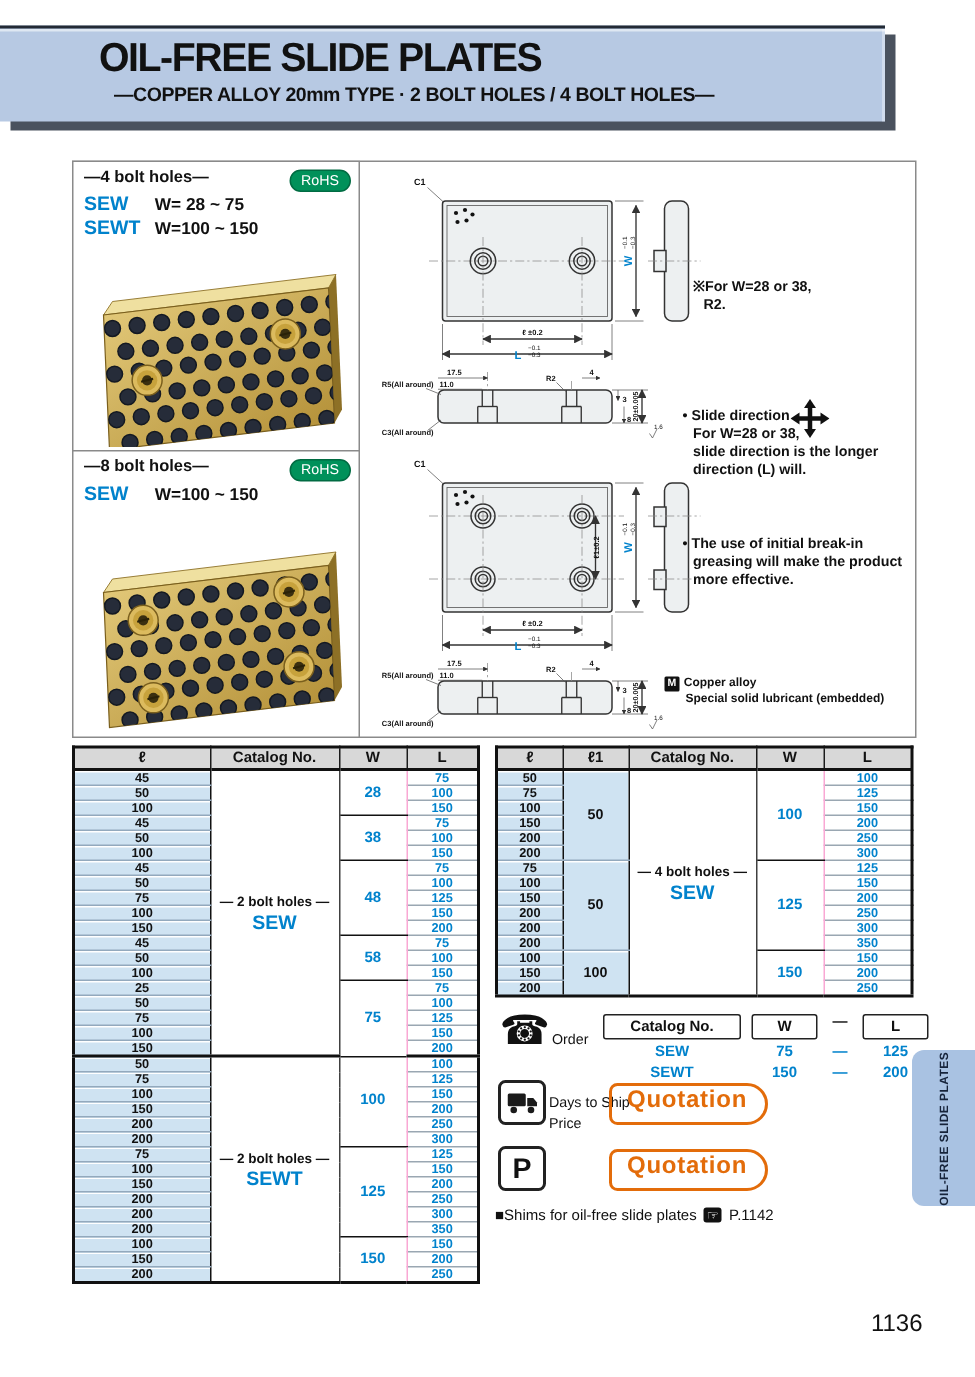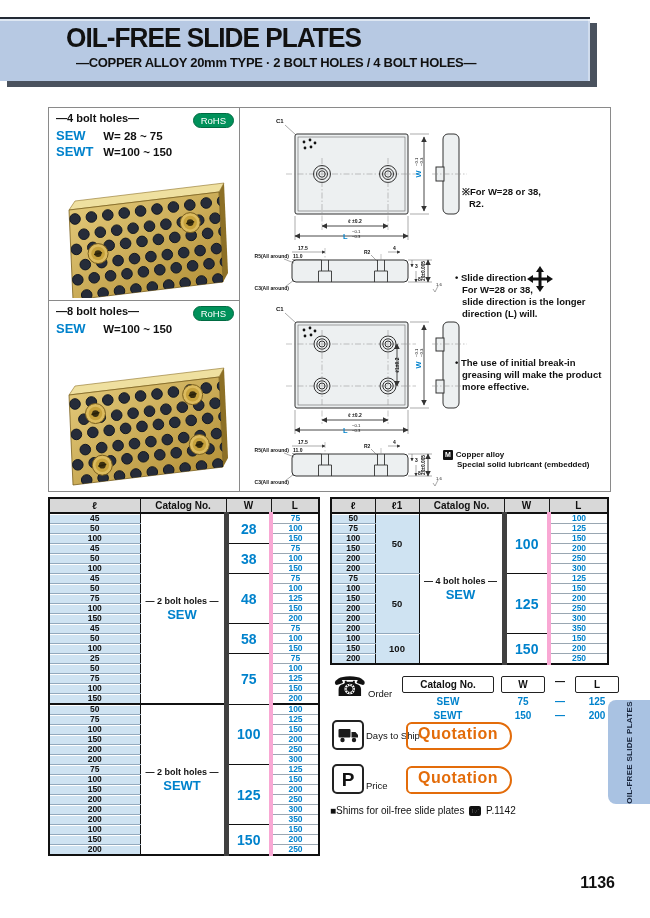--- a/index.html
+++ b/index.html
@@ -48,22 +48,22 @@
 
   
   table.dtable{border-collapse:collapse;table-layout:fixed;position:absolute;
                font-size:8.5px;font-weight:bold;border:2px solid #111;background:#fff}
   .dtable th{background:#d8d8d8;border:1px solid #1a1a1a;border-bottom:2px solid #111;
              height:13px;font-size:10px;padding:0}
   .dtable td{height:9px;padding:0;text-align:center;vertical-align:middle;line-height:1}
   td.cl,td.cl1{background:#cfe3f2;border-bottom:1px solid #93a9bd;border-right:1px solid #111;
                box-shadow:inset 0 1px 0 #fff}
   td.cl1{font-size:9.5px}
-  td.cc{background:#fff;border-right:5px solid #404040;border-bottom:2px solid #111}
-  td.cw{color:#0082cc;font-size:14px;border-right:4px solid #f9a8d4;border-left:1px solid #111;
+  td.cc{background:#fff;border-right:1px solid #404040;border-bottom:2px solid #111}
+  td.cw{color:#0082cc;font-size:10px;border-right:1px solid #f9a8d4;border-left:1px solid #111;
         border-bottom:1.4px solid #111}
   td.cL{color:#0082cc;border-bottom:1px solid #9aa7b2}
   td.gend{border-bottom:2px solid #111}
   .glabel{font-size:9px;color:#111}
   .gcode{font-size:13px;color:#0082cc;margin-top:2px}
 
   
   .ordgrid{position:absolute;left:402px;top:676px;display:grid;
            grid-template-columns:92px 44px 16px 44px;column-gap:7px;row-gap:3px;
            font-size:10px;font-weight:bold;text-align:center}
@@ -76,21 +76,21 @@
   .picon{font-size:19px;font-weight:bold;color:#111;line-height:1}
   .quote{position:absolute;color:#e36c0a;border:2.5px solid #e36c0a;font-size:16px;font-weight:bold;
          padding:1px 12px 5px 10px;border-radius:6px 15px 15px 6px;letter-spacing:.5px}
   .shims{position:absolute;left:330px;top:805px;font-size:10px;font-weight:normal}
   .hand{display:inline-block;background:#111;color:#fff;font-size:9px;padding:0 2px;border-radius:2px;margin:0 2px}
 
   
   .sidetab{position:absolute;left:608px;top:700px;width:42px;height:104px;background:#a9c2e2;
            border-radius:8px 0 0 8px;display:flex;align-items:center;justify-content:center}
   .sidetab span{transform:rotate(-90deg);white-space:nowrap;font-size:8px;font-weight:bold;color:#16233a;letter-spacing:.3px}
-  .pagenum{position:absolute;left:545px;top:874px;width:70px;text-align:right;font-size:16px;font-weight:bold}
+  .pagenum{position:absolute;left:545px;top:874px;width:70px;text-align:right;font-size:16px;font-weight:normal}
 </style>
 </head>
 <body>
 
 <div class="banner">
   <h1>OIL-FREE SLIDE PLATES</h1>
   <h2>—COPPER ALLOY 20mm TYPE · 2 BOLT HOLES / 4 BOLT HOLES—</h2>
 </div>
 
 <div class="topbox"></div>
@@ -819,21 +819,21 @@
         <circle cx="16" cy="12" r="2.2"></circle>
       </g>
     </svg>
 </div>
 <span class="icolabel" style="left:366px;top:730px">Days to Ship</span>
 <div class="quote" style="left:406px;top:722px">Quotation</div>
 
 <div class="iconbox" style="left:332px;top:764px">
   <span class="picon">P</span>
 </div>
-<span class="icolabel" style="left:366px;top:780px">Price</span>
+<span class="icolabel" style="left:366px;top:744px">Price</span>
 <div class="quote" style="left:406px;top:766px">Quotation</div>
 
 <div class="shims">
   <span>■Shims for oil-free slide plates</span>
   <span class="hand">☞</span>
   <span>P.1142</span>
 </div>
 
 <div class="sidetab">
   <span>OIL-FREE SLIDE PLATES</span>

